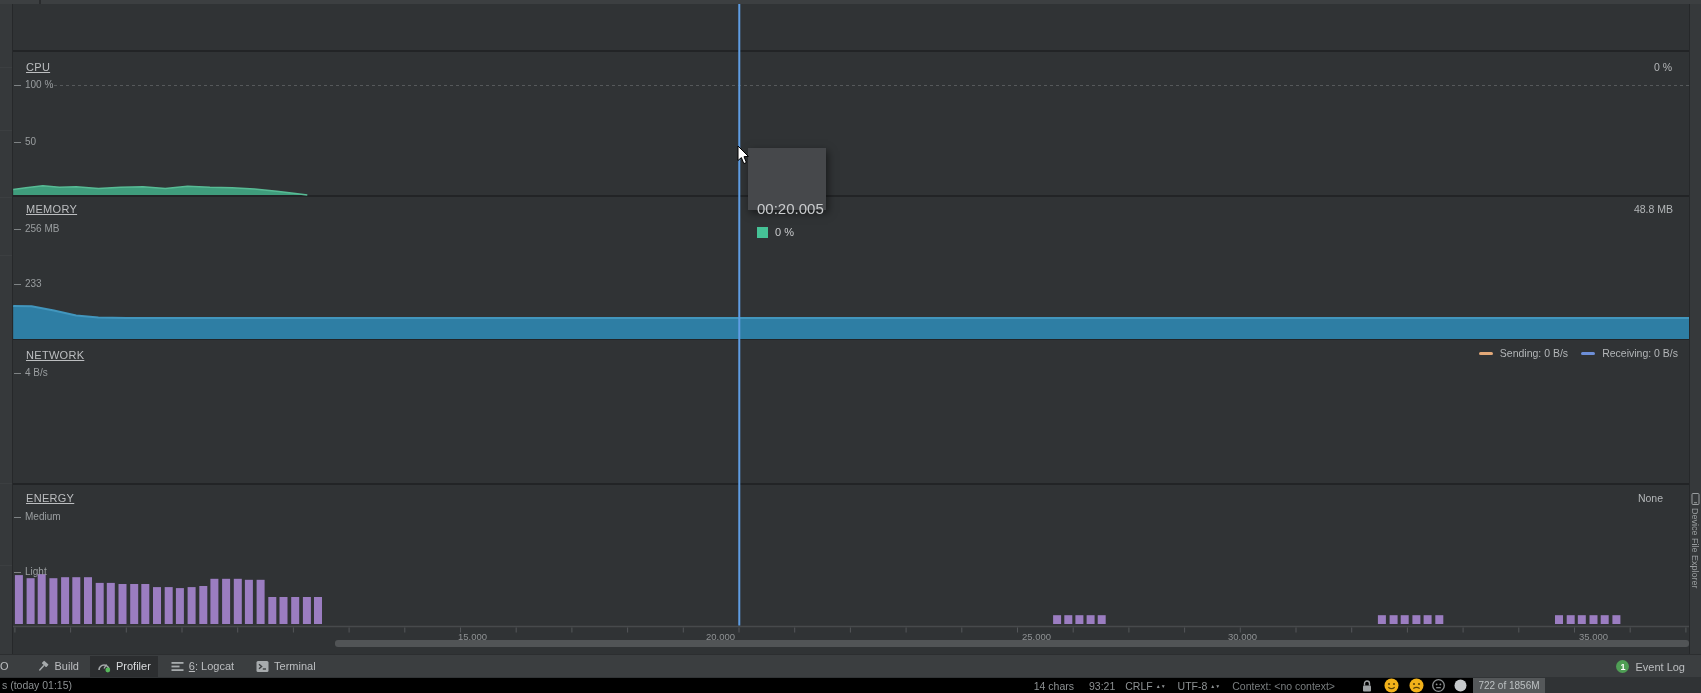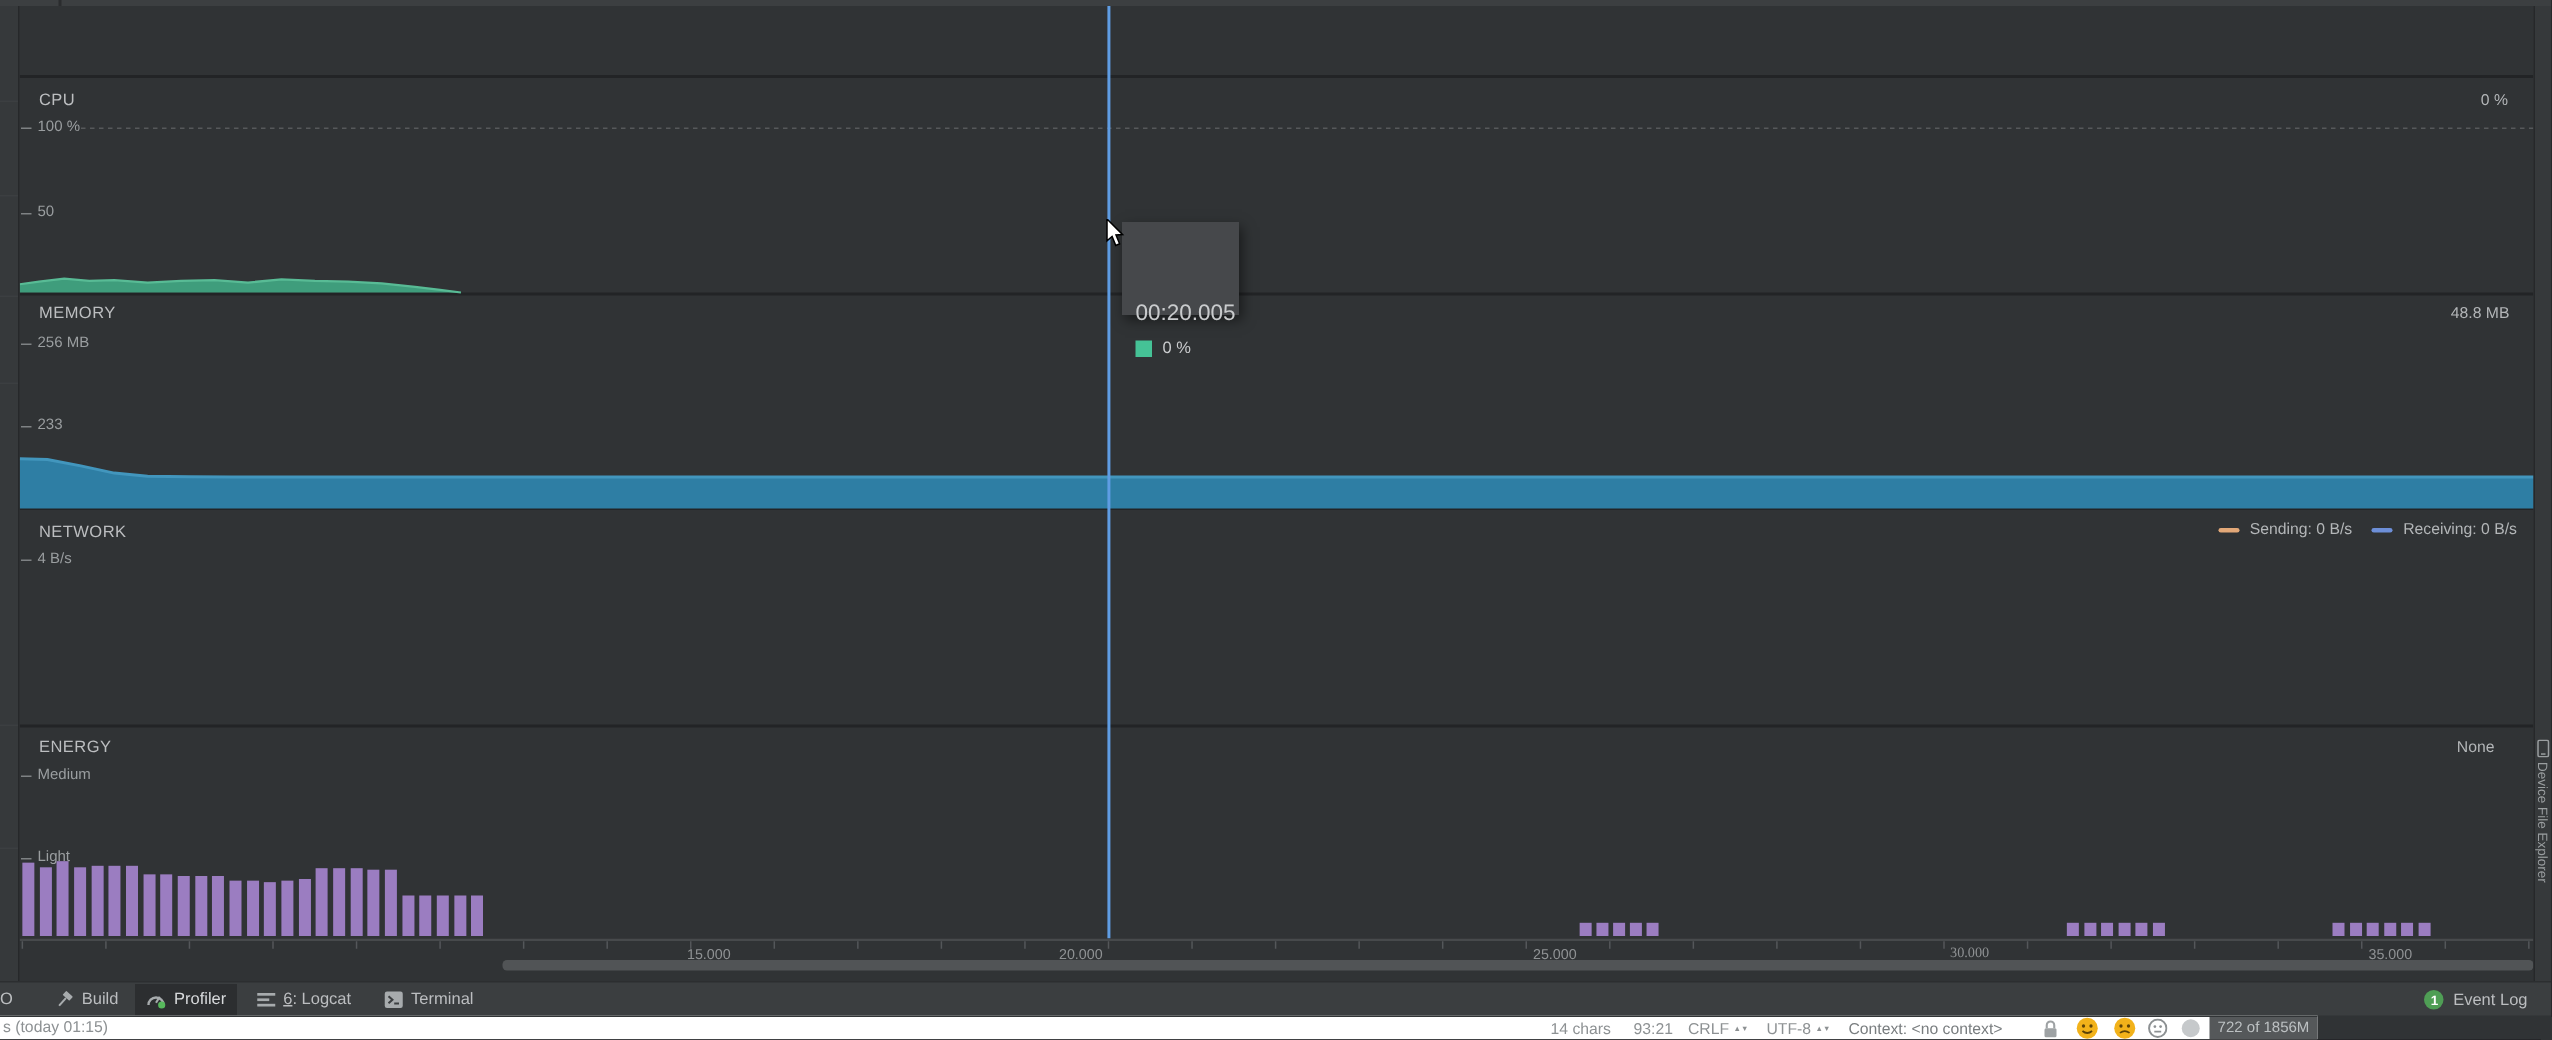--- a/index.html
+++ b/index.html
@@ -14,21 +14,21 @@
   .top-strip .notch { position:absolute; left:39px; top:0; width:2px; height:4px; background:#2a2c2e; }
   .left-strip { position:absolute; left:0; top:4px; width:13px; height:650px; background:#36393b; border-right:1px solid #26282a; z-index:12; }
   .left-strip .sep { position:absolute; left:0; width:12px; height:1px; background:#42464880; }
   .right-strip { position:absolute; right:0; top:4px; width:12px; height:650px; background:#36393b; border-left:1px solid #26282a; z-index:12; }
   
   .dfe { position:absolute; right:0; top:490px; width:12px; height:160px; z-index:13; }
   .dfe-label { position:absolute; top:18px; left:1px; writing-mode:vertical-rl; font-size:9px; color:#9a9ea0; white-space:nowrap; }
   .dfe-icon { position:absolute; top:3px; left:2px; }
   
   .section-line { position:absolute; left:13px; width:1676px; height:2px; background:#222426; z-index:4; }
-  .sec-title { position:absolute; left:26px; font-size:11px; color:#bcbec0; letter-spacing:.3px; z-index:6; }
+  .sec-title { position:absolute; left:26px; font-size:11px; color:#bcbec0; letter-spacing:.3px; z-index:6;text-decoration:underline; }
   .axis-label { position:absolute; left:25px; font-size:10px; color:#9a9ea0; z-index:6; }
   .right-val { position:absolute; font-size:10.5px; color:#b3b6b8; z-index:6; }
   .gridtick { position:absolute; left:14px; width:7px; height:1px; background:#7e8284; z-index:6; }
   
   .net-legend { position:absolute; top:347px; right:23px; display:flex; align-items:center; gap:7px; font-size:10.5px; color:#b3b6b8; z-index:6; }
   .legend-swatch { display:inline-block; width:14px; height:3px; border-radius:2px; }
   
   #chart-svg { position:absolute; left:0; top:0; z-index:5; }
   
   .tl-label { position:absolute; top:631px; font-size:9.5px; color:#8f9294; z-index:6; }
@@ -43,21 +43,21 @@
   .tooltip-val { font-size:11px; color:#c9cbcd; }
   .cursor { position:absolute; left:737px; top:146px; z-index:30; }
   
   .tabbar { position:absolute; left:0; top:654px; width:1701px; height:23px; background:#3b3e40; border-top:1px solid #2c2e30; z-index:14; display:flex; align-items:center; font-size:11px; color:#bcbec0; }
   .tab { display:flex; align-items:center; gap:5px; height:21px; padding:0 7px; white-space:nowrap; }
   .tab.cut { padding-left:0; margin-left:-8px; }
   .tab.selected { background:#2c2e30; color:#d8dadc; }
   .tab .mnemonic { text-decoration:underline; }
   .eventlog { position:absolute; right:16px; top:0; height:23px; display:flex; align-items:center; gap:6px; }
   .evt-badge { width:13px; height:13px; border-radius:7px; background:#4f9e55; color:#fff; font-size:9px; font-weight:bold; display:flex; align-items:center; justify-content:center; }
-  .statusbar { position:absolute; left:0; top:677px; width:1545px; height:16px; background:#ffffff; border-top:1px solid #313436; z-index:14; font-size:10.5px; color:#8d9193; }
+  .statusbar { position:absolute; left:0; top:677px; width:1545px; height:16px; background:#000000; border-top:1px solid #313436; z-index:14; font-size:10.5px; color:#8d9193; }
   .status-left { position:absolute; left:2px; top:1px; }
   .status-right { position:absolute; right:0; top:0; height:15px; display:flex; align-items:center; }
   .st { white-space:nowrap; }
   .updown { display:inline-flex; flex-direction:column; font-size:5px; line-height:4px; color:#8d9193; margin-left:3px; vertical-align:middle; }
   .mem-widget { width:72px; height:15px; background:#55585a; color:#bcc0c2; display:flex; align-items:center; justify-content:center; font-size:10px; }
   .gap15{margin-left:15px}.gap10{margin-left:10px}.gap12{margin-left:12px}.gap27{margin-left:27px}.gap8{margin-left:8px}.gap9{margin-left:9px}.gap6{margin-left:6px}
   .dim { color:#797d7f; }
   .icon { display:inline-flex; align-items:center; justify-content:center; }
 </style>
 </head>
@@ -205,21 +205,21 @@
       <line x1="1574.5" y1="627.5" x2="1574.5" y2="632.5" stroke="#54575a" stroke-width="1"></line>
       <line x1="1630.2" y1="627.5" x2="1630.2" y2="632.5" stroke="#54575a" stroke-width="1"></line>
       <line x1="1685.9" y1="627.5" x2="1685.9" y2="632.5" stroke="#54575a" stroke-width="1"></line>
       <line x1="739.2784999999999" y1="2" x2="739.2784999999999" y2="625.5" stroke="#5f9de3" stroke-width="2"></line>
     </svg>
 
   <span class="tl-label" style="left: 186px; margin-top: 48px;">10.000</span>
   <span class="tl-label" style="left: 458px;">15.000</span>
   <span class="tl-label" style="left: 706px; text-align: center;">20.000</span>
   <span class="tl-label" style="left: 1022px; text-align: center;">25.000</span>
-  <span class="tl-label" style="left: 1300px; font-family: Liberation Serif, serif;">30.000</span>
+  <span class="tl-label" style="left: 1228px;">30.000</span>
   <span class="tl-label" style="left: 1579px;">35.000</span>
 
   <div class="hscroll"></div>
 
   <div class="tooltip">
     <div class="tooltip-time">00:20.005</div>
     <div class="tooltip-row">
       <span class="tooltip-swatch" style="background: rgb(69, 194, 150);"></span>
       <span class="tooltip-val">0 %</span>
     </div>

